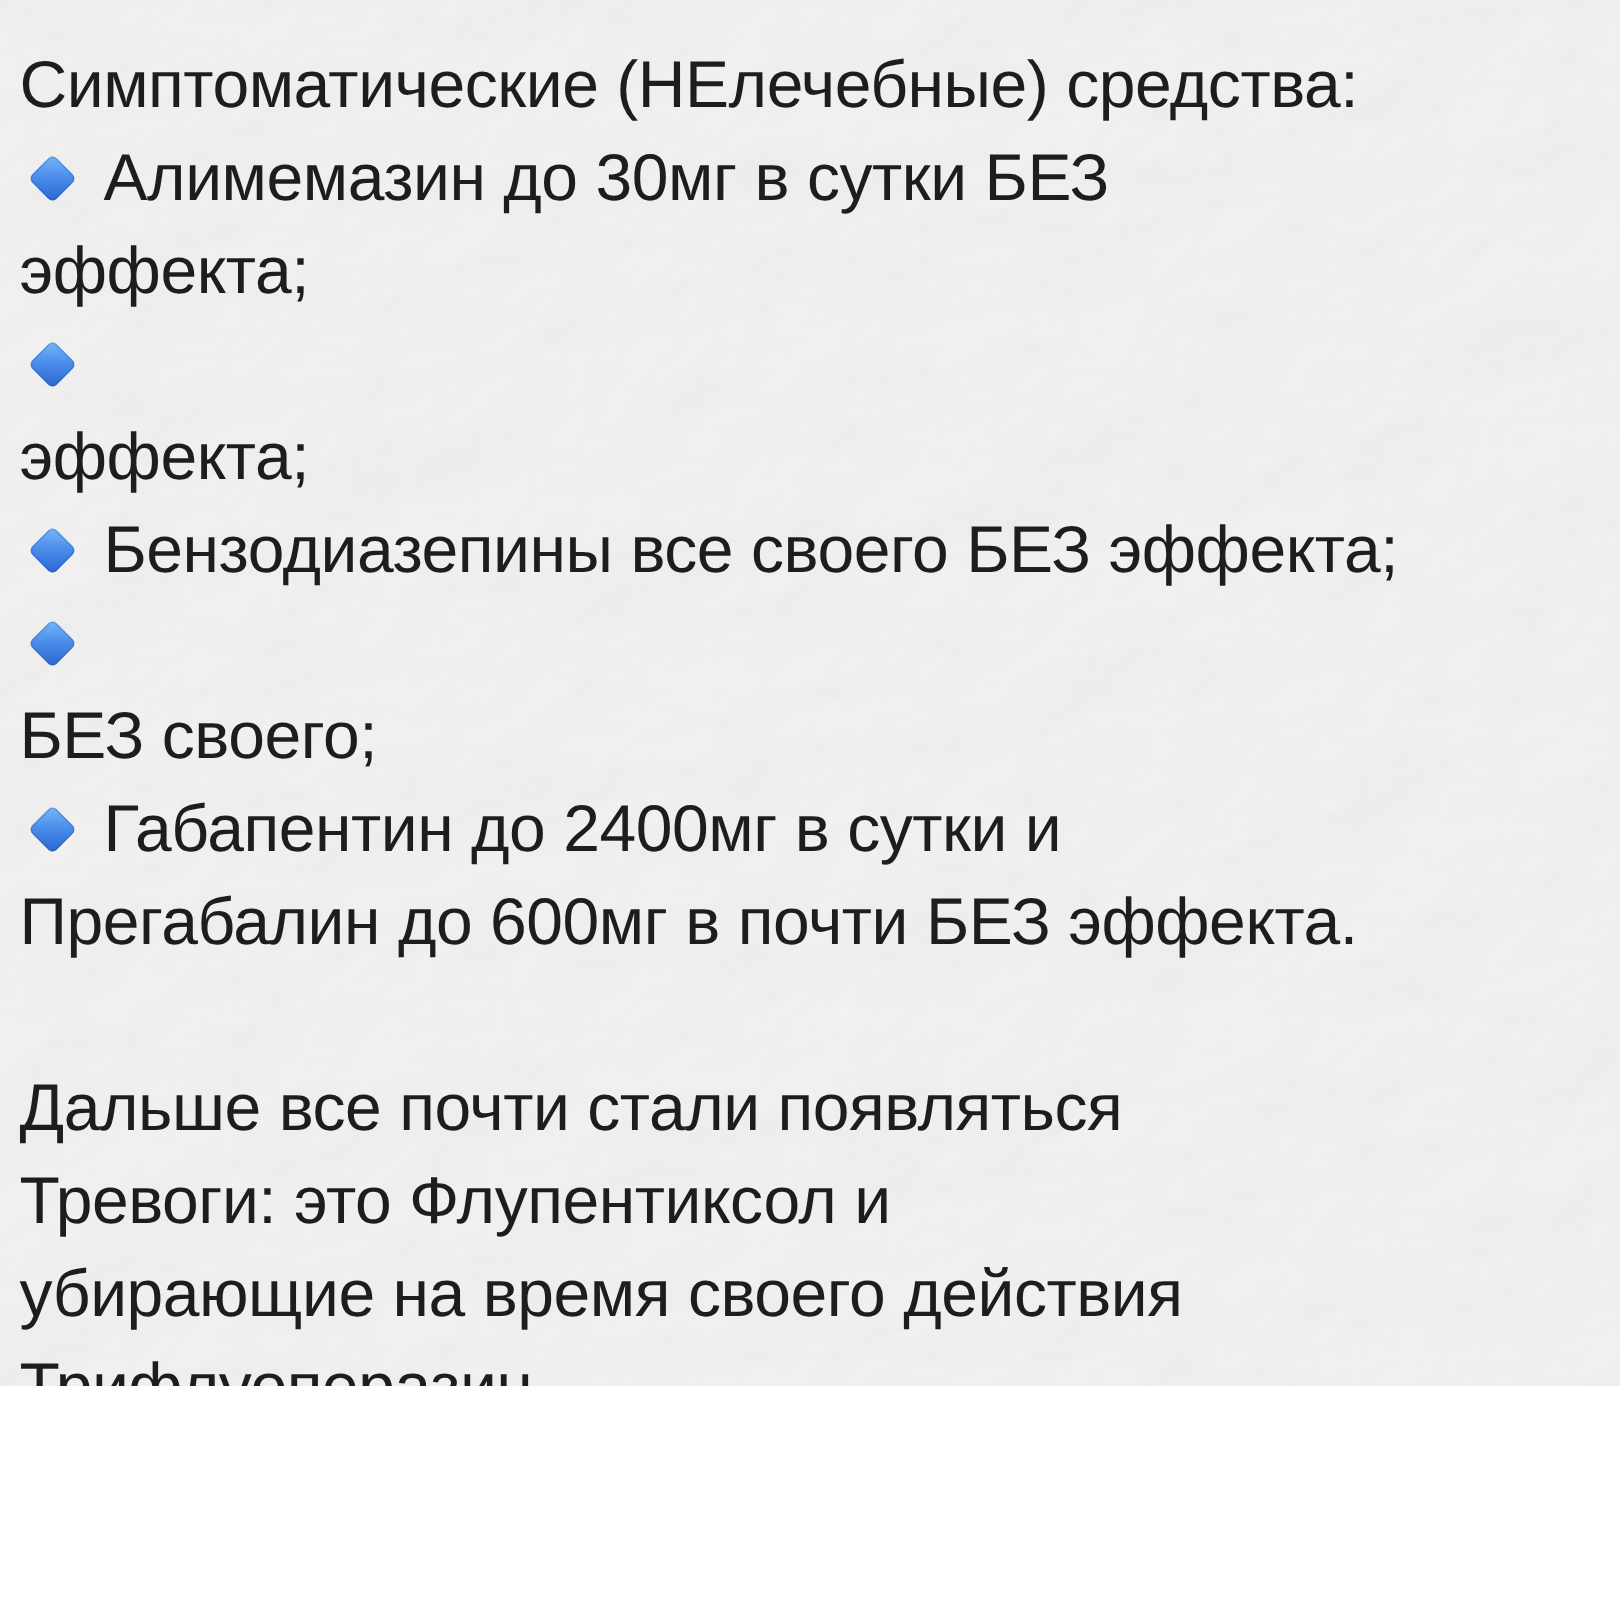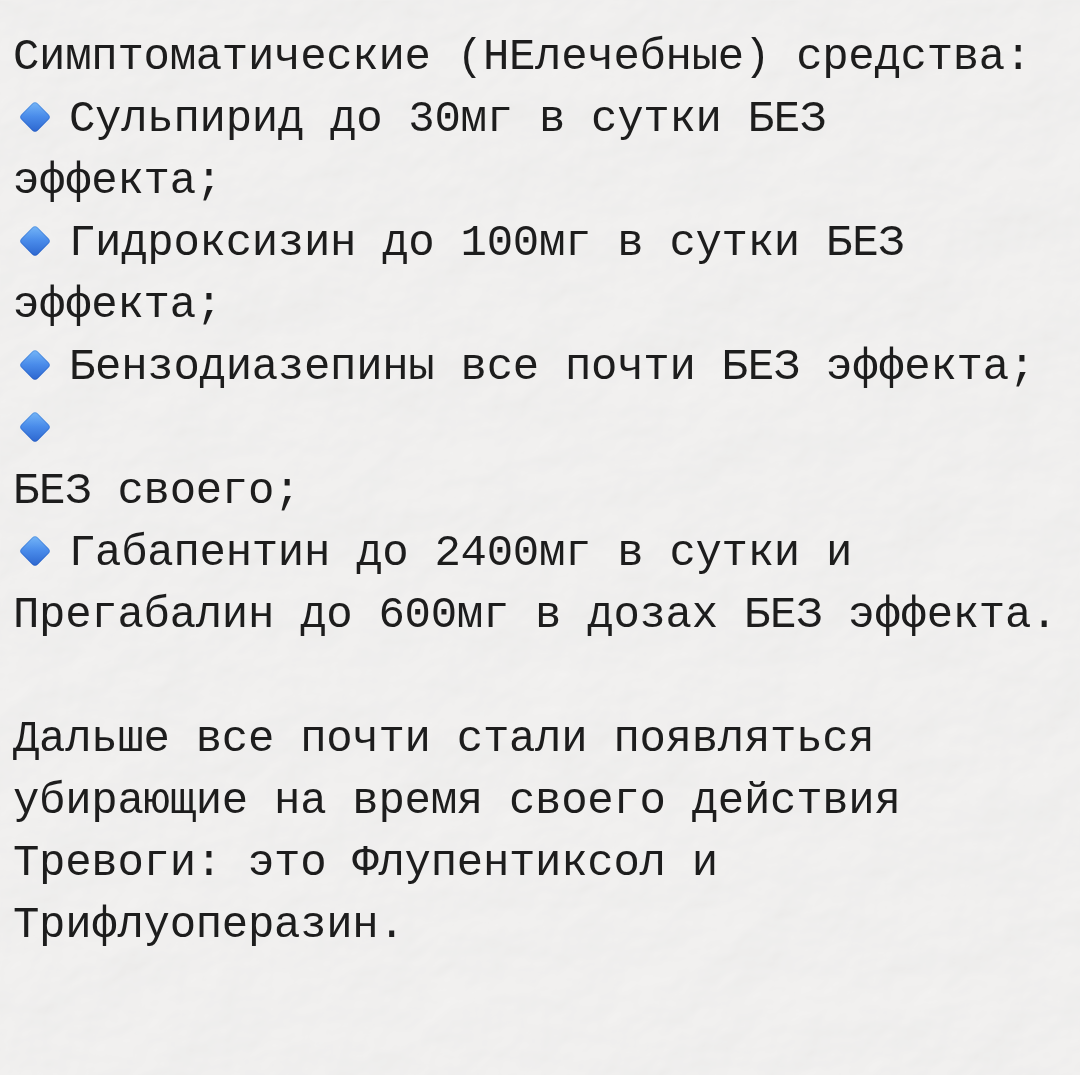--- a/index.html
+++ b/index.html
@@ -2,24 +2,24 @@
 <html lang="ru"><head>
 <meta charset="utf-8">
 <style>
   html, body {
     margin: 0;
     padding: 0;
   }
   .canvas {
     position: relative;
     width: 1080px;
-    height: 1075px;
+    height: 924px;
     background: #eeedec;
     overflow: hidden;
-    font-family: Liberation Mono, monospace;
+    font-family: Liberation Sans, sans-serif;
   }
   .texture-svg {
     position: absolute;
     inset: 0;
     z-index: 0;
     pointer-events: none;
   }
   .content {
     position: relative;
     z-index: 1;
@@ -72,44 +72,44 @@
       </filter>
     </defs>
     <rect x="0" y="0" width="1080" height="1079" fill="#eeedec" filter="url(#paper)"></rect>
   </svg>
 
   <div class="content">
 
     <div class="line">Симптоматические (НЕлечебные) средства:</div>
 
     <div class="line">
-      <span class="diamond-wrap"><span class="diamond-inner"></span></span><span>Сульпирид до 30мг в сутки БЕЗ</span>
+      <span class="diamond-wrap"><span class="diamond-inner"></span></span><span>Алимемазин до 30мг в сутки БЕЗ</span>
     </div>
     <div class="line">эффекта;</div>
 
     <div class="line">
-      <span class="diamond-wrap"><span class="diamond-inner"></span></span><span>Гидроксизин до 100мг в сутки БЕЗ</span>
+      <span class="diamond-wrap"><span class="diamond-inner"></span></span>
     </div>
     <div class="line">эффекта;</div>
 
     <div class="line">
-      <span class="diamond-wrap"><span class="diamond-inner"></span></span><span>Бензодиазепины все почти БЕЗ эффекта;</span>
+      <span class="diamond-wrap"><span class="diamond-inner"></span></span><span>Бензодиазепины все своего БЕЗ эффекта;</span>
     </div>
 
     <div class="line">
       <span class="diamond-wrap"><span class="diamond-inner"></span></span>
     </div>
     <div class="line">БЕЗ своего;</div>
 
     <div class="line">
       <span class="diamond-wrap"><span class="diamond-inner"></span></span><span>Габапентин до 2400мг в сутки и</span>
     </div>
-    <div class="line">Прегабалин до 600мг в дозах БЕЗ эффекта.</div>
+    <div class="line">Прегабалин до 600мг в почти БЕЗ эффекта.</div>
 
     <div class="spacer"></div>
 
     <div class="line">Дальше все почти стали появляться</div>
+    <div class="line">Тревоги: это Флупентиксол и</div>
     <div class="line">убирающие на время своего действия</div>
-    <div class="line">Тревоги: это Флупентиксол и</div>
     <div class="line">Трифлуоперазин.</div>
 
   </div>
 </div>
 
 </body></html>

